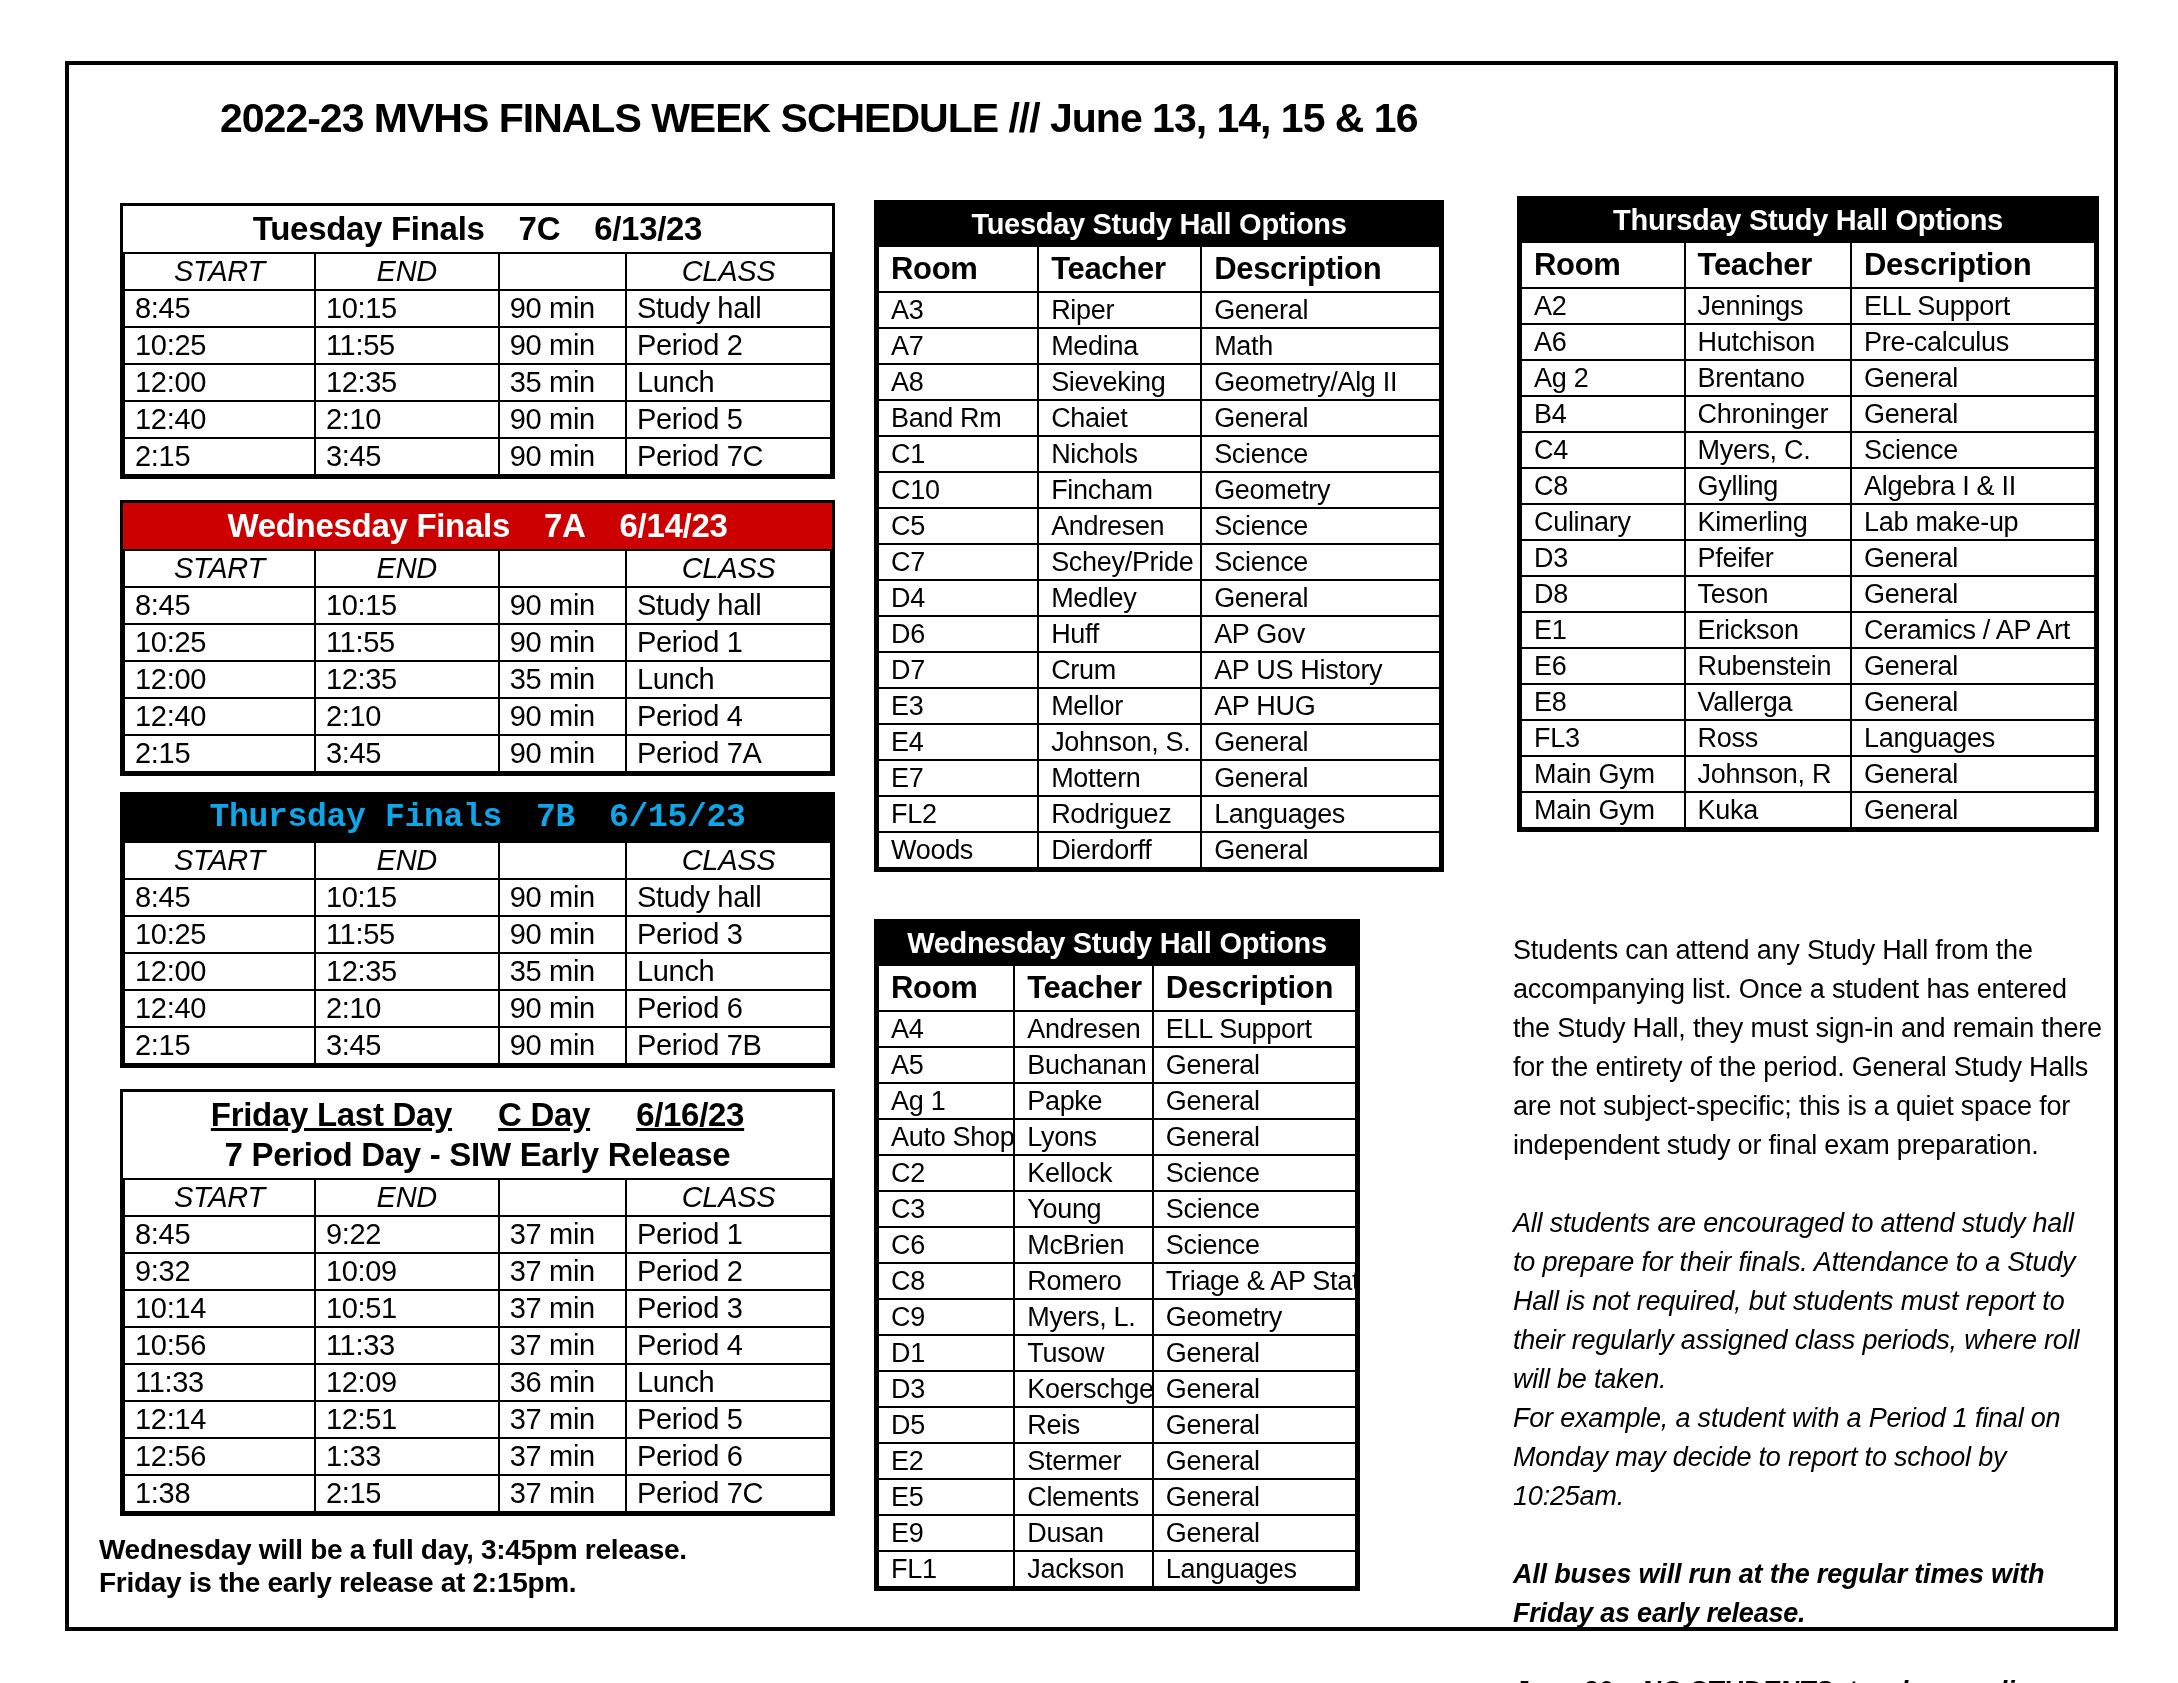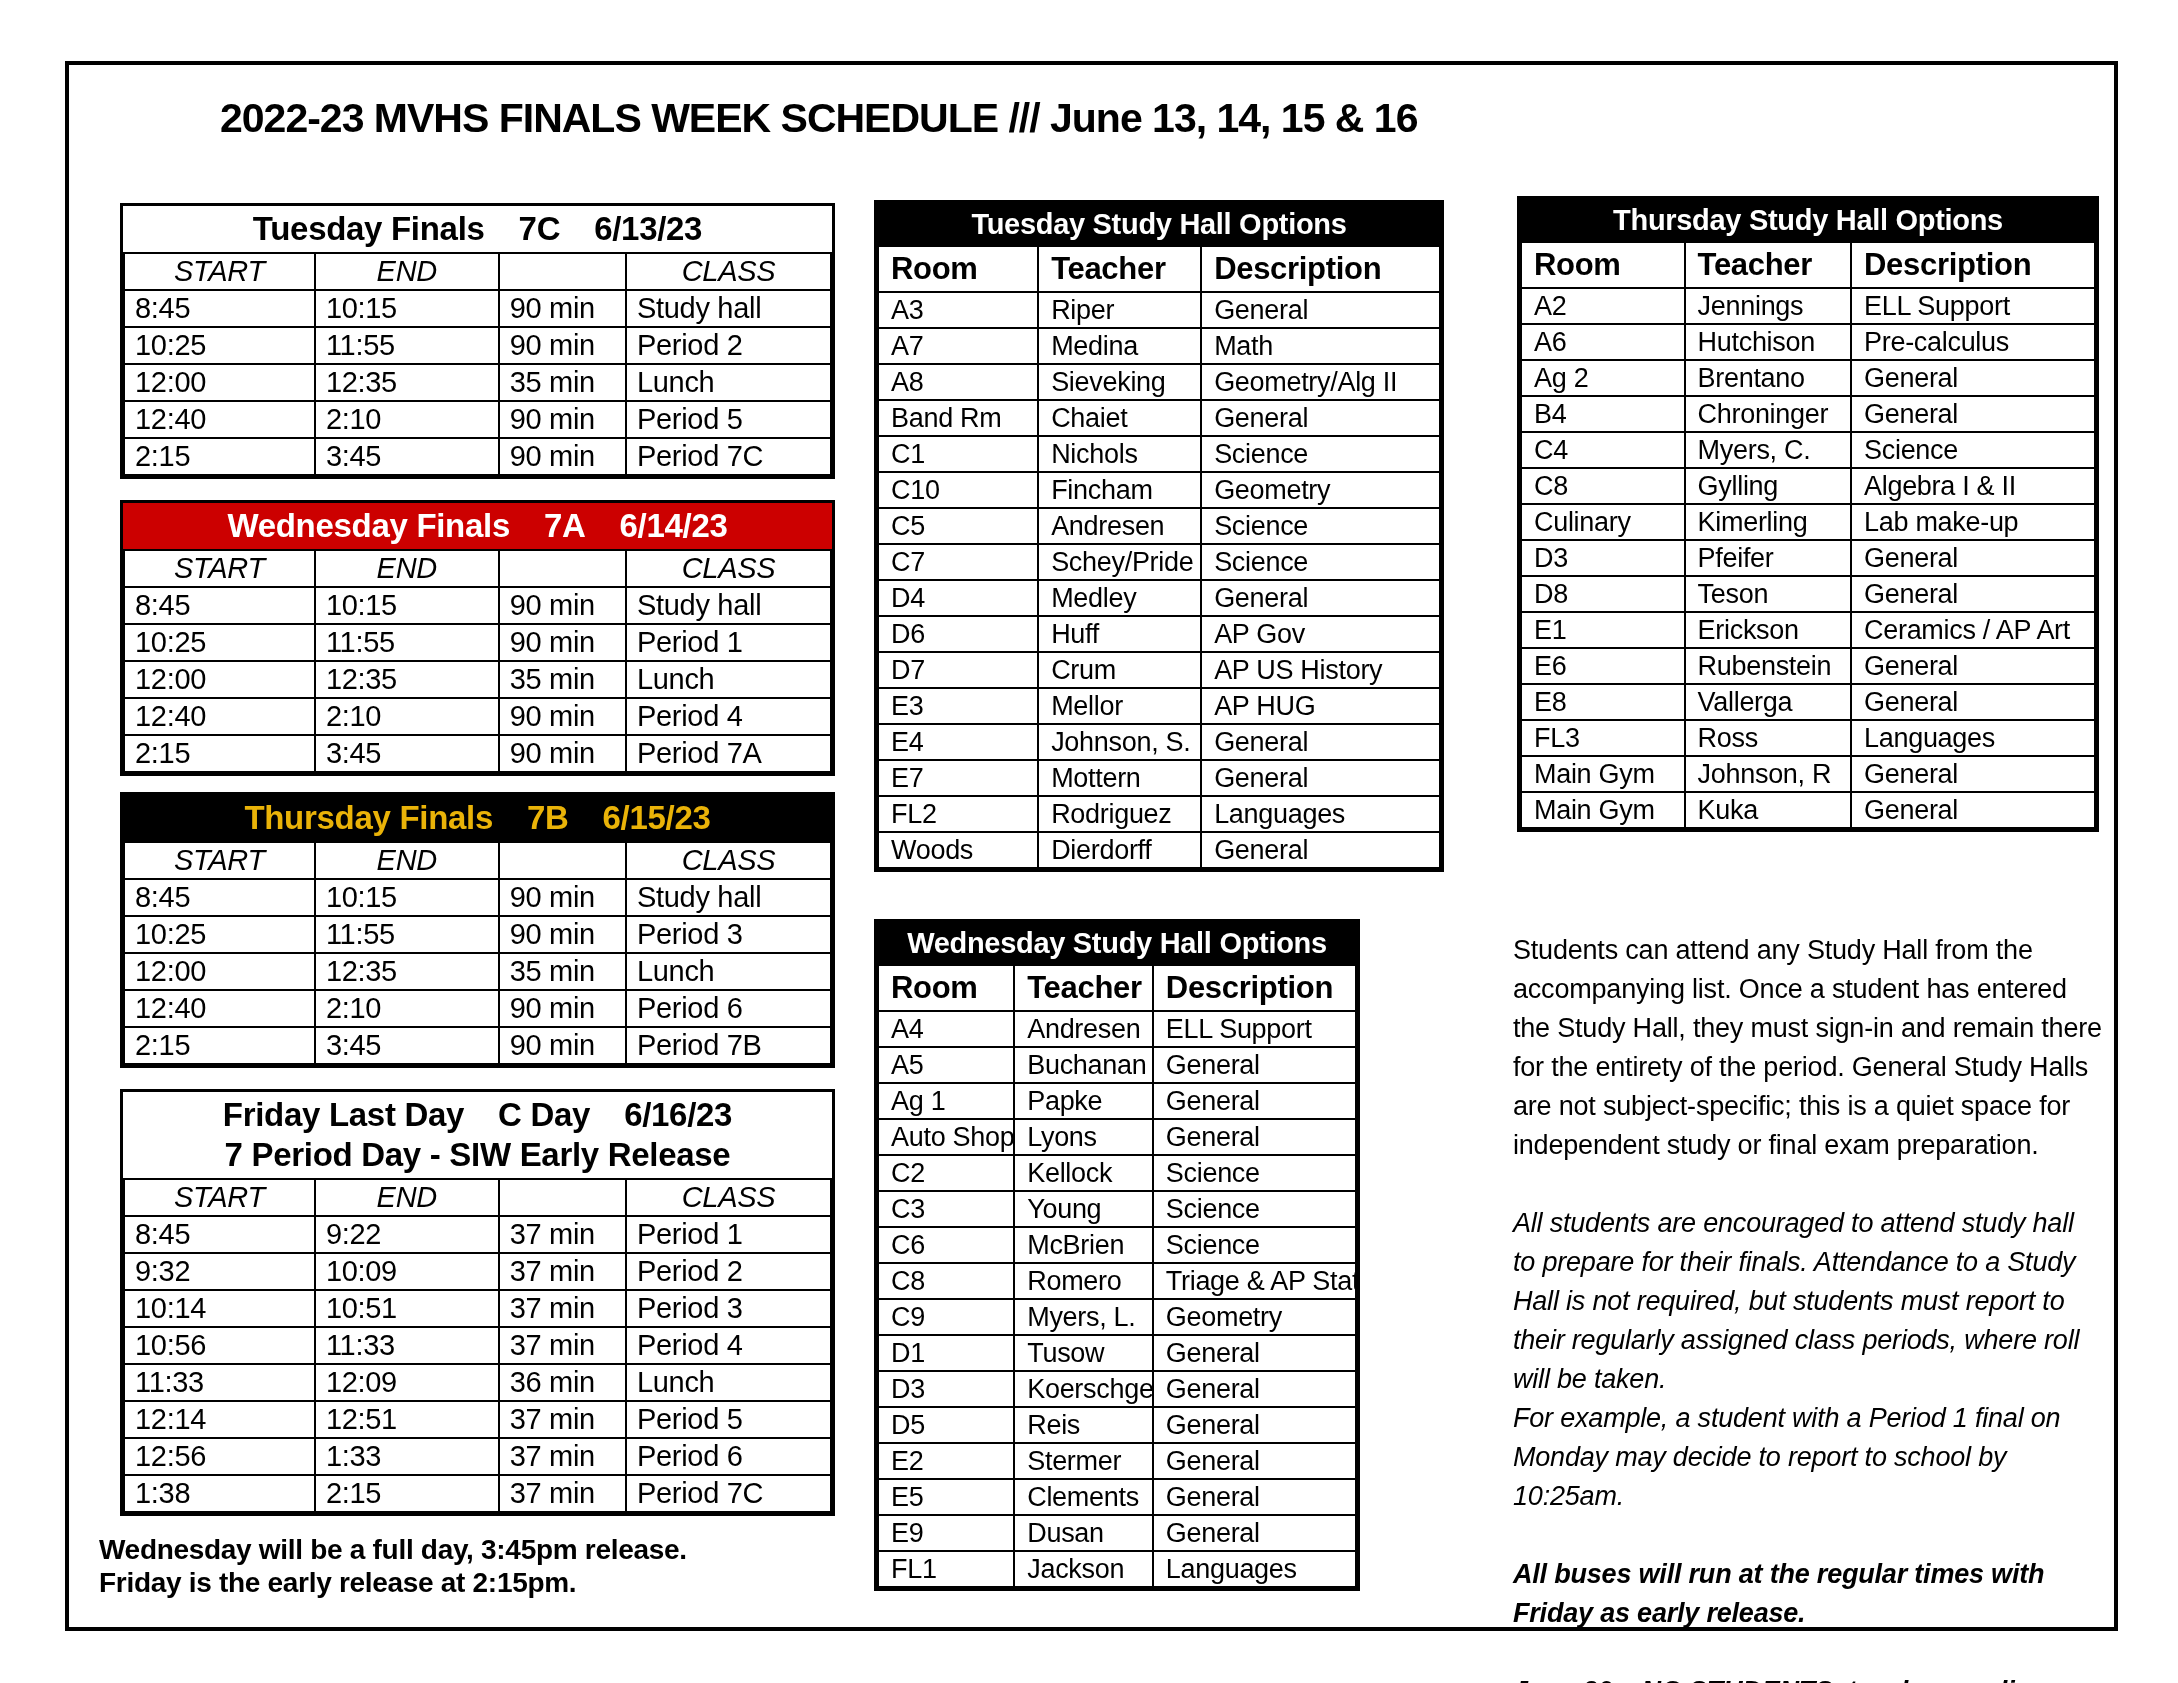--- a/index.html
+++ b/index.html
@@ -13,24 +13,24 @@
 
   
   .table-box { position:absolute; border:3px solid #000; background:#fff; box-sizing:border-box; }
   .tbl { width:100%; border-collapse:collapse; table-layout:fixed; }
   .tbl th, .tbl td { border:2px solid #000; overflow:hidden; white-space:nowrap; }
 
   
   .finals { left:120px; width:715px; }
   .finals-title { display:flex; justify-content:center; gap:34px; font-weight:bold; font-size:33px; line-height:40px; padding:3px 0; }
   .finals-title.two-line { flex-direction:column; gap:0; align-items:center; }
-  .finals-title .tparts { display:flex; gap:34px; }
+  .finals-title .tparts { display:flex; gap:46px;text-decoration:underline; }
   .theme-white .finals-title { background:#fff; color:#000; }
   .theme-red   .finals-title { background:#CC0000; color:#fff; }
-  .theme-black .finals-title { background:#000000; color:#eab308; }
+  .theme-black .finals-title { background:#000000; color:#0ea5e9;font-family:Liberation Mono, monospace; }
   .finals .tbl th { font-weight:normal; font-size:29px; line-height:33px; text-align:center; padding:1px 6px;font-style:italic; }
   .finals .tbl td { font-size:29px; line-height:33px; text-align:left; padding:1px 10px; }
 
   
   .sh-title { background:#000; color:#fff; text-align:center; font-weight:bold; font-size:29px; line-height:36px; padding:3px 0; }
   .sh .tbl th { font-weight:bold; font-size:31px; line-height:40px; text-align:left; padding:2px 12px; }
   .sh .tbl td { font-size:27px; line-height:32px; text-align:left; padding:1px 12px; }
 
   
   .notes { position:absolute; left:99px; top:1533px; width:713px; font-weight:bold; font-size:28px; line-height:33px; }

